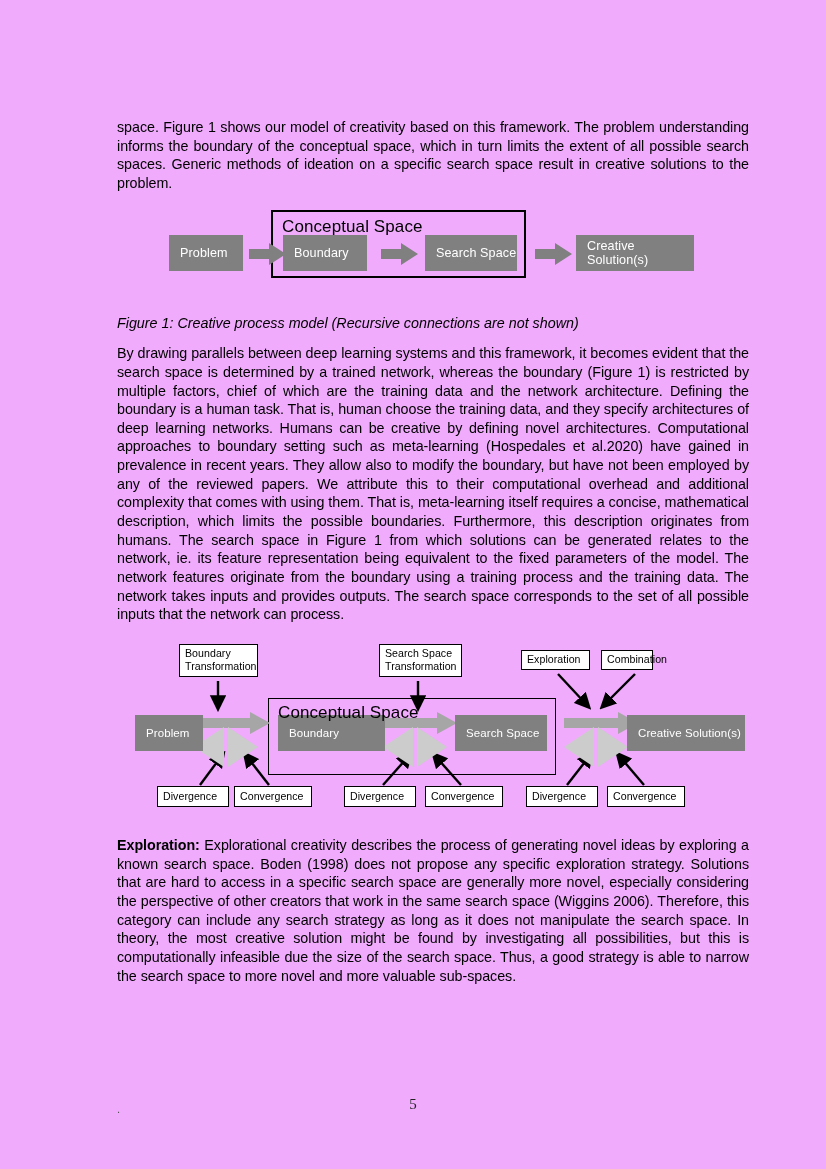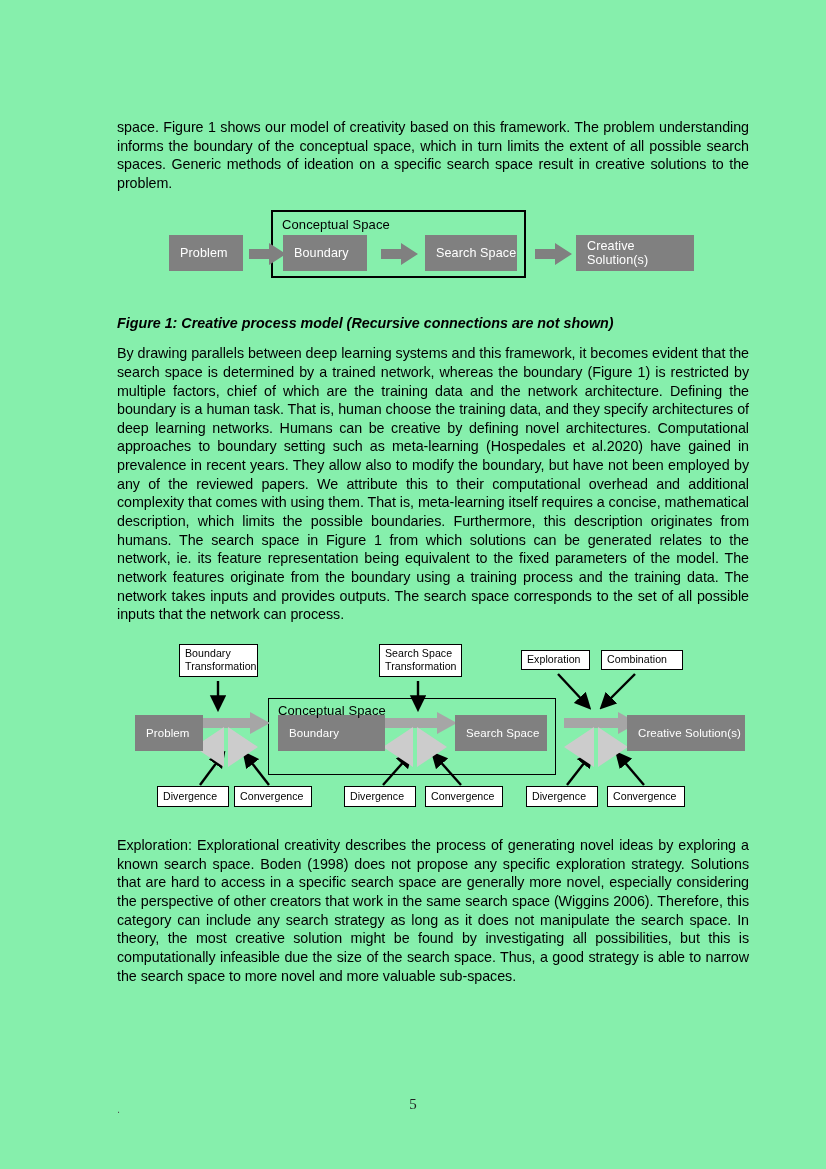--- a/index.html
+++ b/index.html
@@ -8,21 +8,21 @@
     background: #ffffff;
   }
   body {
     font-family: "Liberation Sans", sans-serif;
     color: #000000;
   }
   .page {
     position: relative;
     width: 826px;
     height: 1169px;
-    background: #86efac;
+    background: #f0abfc;
     overflow: hidden;
     box-sizing: border-box;
   }
   .content {
     position: absolute;
     left: 117px;
     top: 118px;
     width: 632px;
   }
   p.body-text {
@@ -36,24 +36,23 @@
   p.body-text + p.body-text {
     margin-top: 1px;
   }
   .caption {
     font-size: 14.3px;
     line-height: 1.3;
     margin: 0;
   }
   .caption-italic {
     font-style: italic;
+  }
+  .bold-lead {
     font-weight: bold;
-  }
-  .bold-lead {
-    font-weight: normal;
   }
 
   
   .fig1-wrap {
     position: relative;
     width: 632px;
     height: 86px;
     margin: 0;
   }
   .gbox {
@@ -68,21 +67,21 @@
     letter-spacing: 0.1px;
   }
   .cs-box {
     position: absolute;
     border: 2.3px solid #000000;
     background: transparent;
     box-sizing: border-box;
   }
   .cs-label {
     position: absolute;
-    font-size: 13px;
+    font-size: 17px;
     color: #000000;
     letter-spacing: 0.1px;
   }
   .arrow-gray {
     position: absolute;
   }
 
   
   .fig2-wrap {
     position: relative;
@@ -211,21 +210,21 @@
         <div>Boundary</div>
         <div>Transformation</div>
       </div>
       <div class="lbox" style="left:262px; top:3px; width:83px; height:33px;">
         <div>Search Space</div>
         <div>Transformation</div>
       </div>
       <div class="lbox" style="left:404px; top:9px; width:69px; height:20px; display:flex; align-items:flex-start;">
         <span>Exploration</span>
       </div>
-      <div class="lbox" style="left:484px; top:9px; width:82px; height:20px; display:flex; align-items:center;">
+      <div class="lbox" style="left:484px; top:9px; width:52px; height:20px; display:flex; align-items:center;">
         <span>Combination</span>
       </div>
 
       <div class="gbox" style="left:18px; top:74px; width:68px; height:36px; font-size:11.5px;">Problem</div>
 
       <svg class="arrow-gray" style="left:79px; top:71px; z-index:3;" width="76" height="48" viewBox="0 0 76 48">
         <polygon points="0,6 54,6 54,0 74,11 54,22 54,16 0,16" fill="#a6a6a6"></polygon>
       </svg>
       <svg class="arrow-gray" style="left:76px; top:86px; z-index:3;" width="66" height="40" viewBox="0 0 66 40">
         <polygon points="31,0 31,40 1,20" fill="#cccccc"></polygon>

